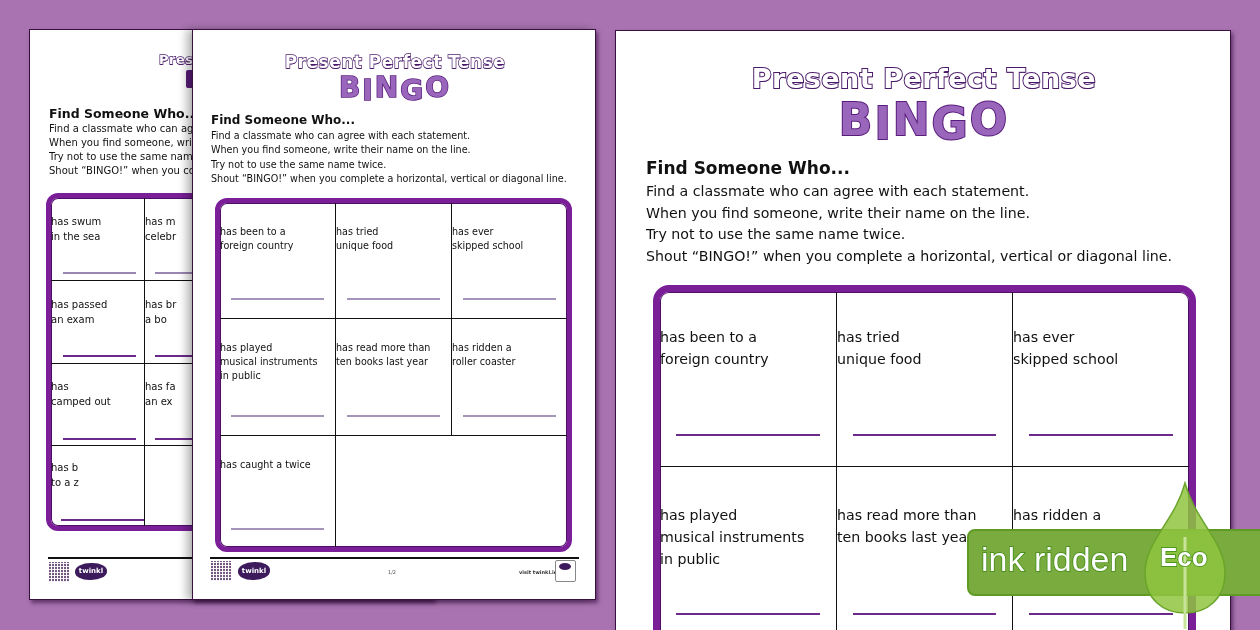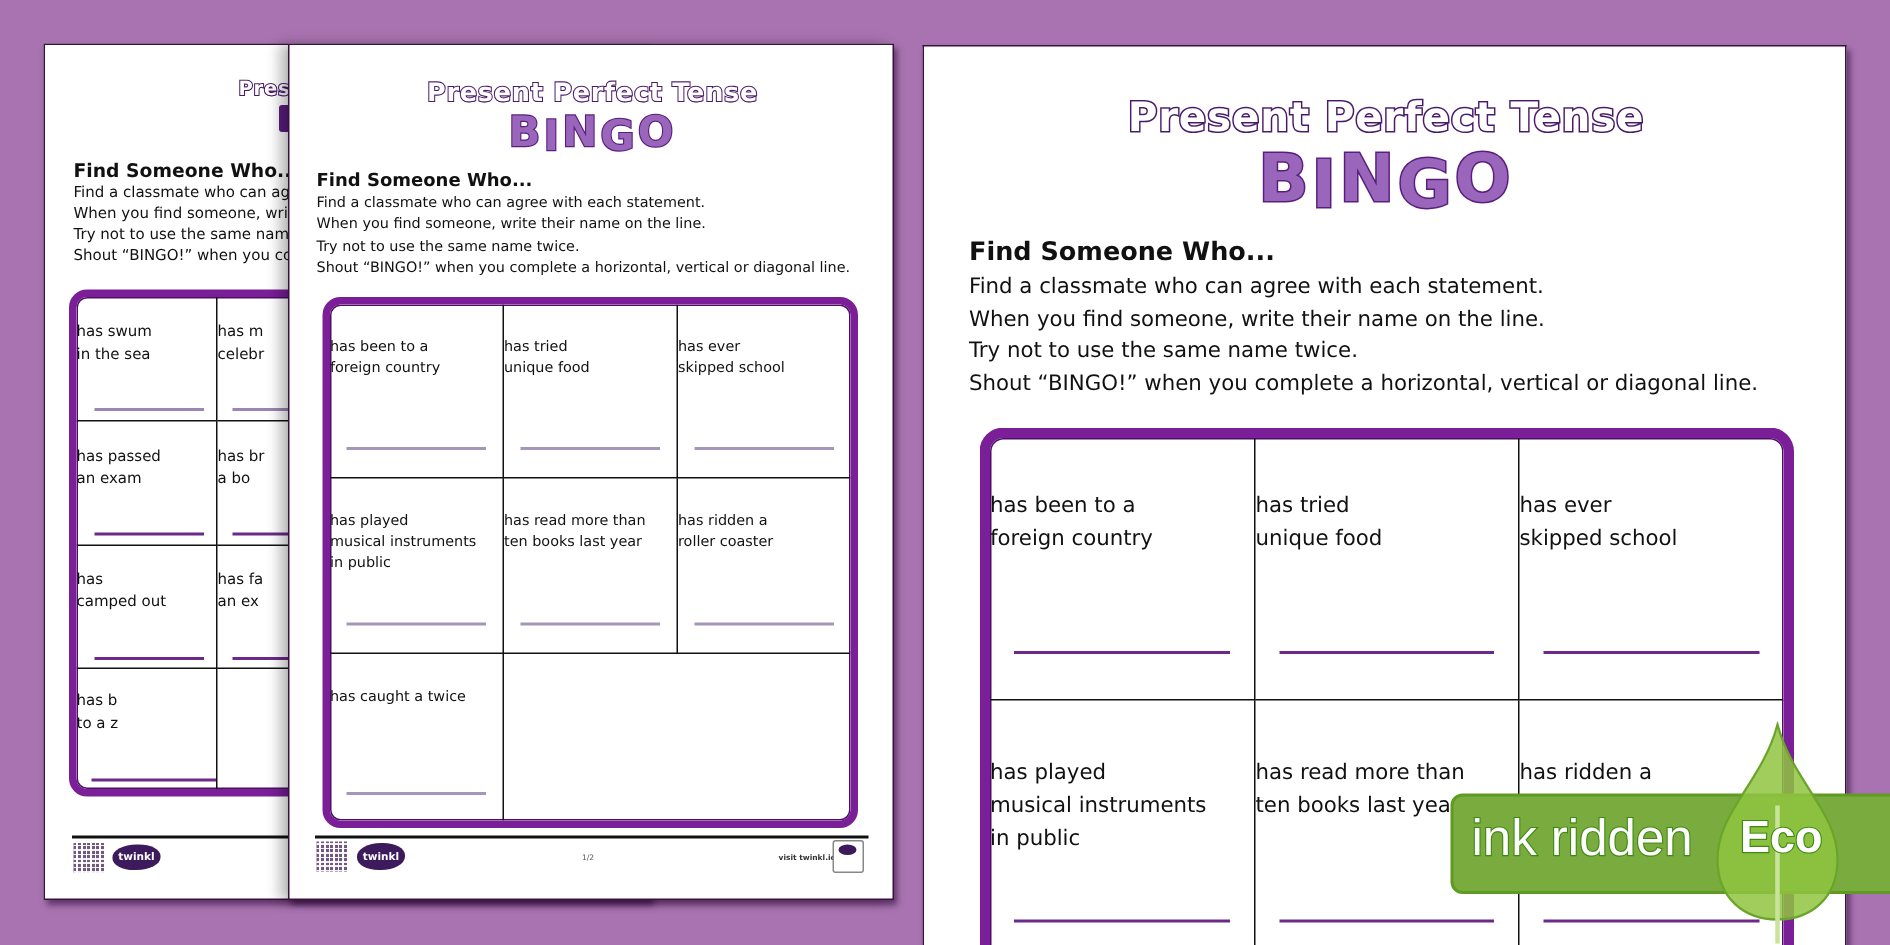--- a/index.html
+++ b/index.html
@@ -126,21 +126,21 @@
     -webkit-text-stroke: 1.5px #3d8a12;
     paint-order: stroke fill;
     white-space: nowrap;
   }
   #drop {
     position: absolute; left: 1143px; top: 481px; width: 84px; height: 150px;
   }
   #eco-label {
     position: absolute; left: 1160px; top: 542px;
     font-family: "Liberation Sans", sans-serif;
-    font-weight: bold; font-size: 30px; color: #fff;
+    font-weight: bold; font-size: 26px; color: #fff;
     -webkit-text-stroke: 1.5px #3d8a12;
     paint-order: stroke fill;
   }
 </style>
 </head>
 <body>
 
 <div id="page1" class="page">
   <div class="title-line" style="position:absolute;left:129px;top:22px;font-size:13px;">Prese</div>
   <div style="position:absolute;left:156px;top:40px;width:12px;height:18px;background:#5a1d7d;border-radius:2px;"></div>

